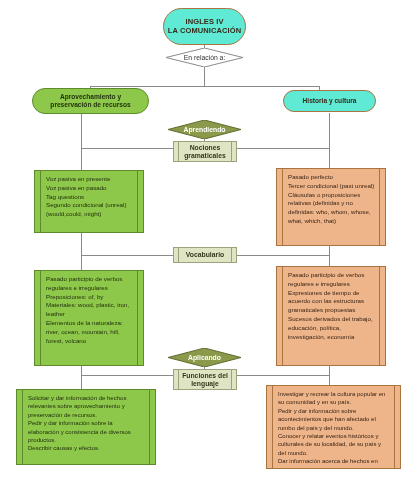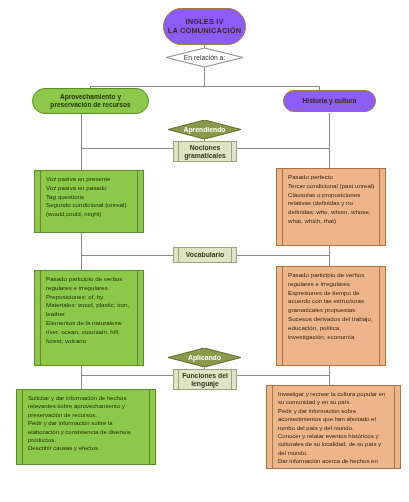--- a/index.html
+++ b/index.html
@@ -24,21 +24,21 @@
     position:absolute;
     border-radius:999px;
     box-sizing:border-box;
     display:flex;
     align-items:center;
     justify-content:center;
     text-align:center;
     line-height:1.15;
   }
   .pill-orange{
-    background:#8b5cf6;
+    background:#5eead4;
     border:1.3px solid #a8743f;
     color:#3a2a1a;
   }
   .pill-green{
     background:#8ec84a;
     border:1.3px solid #5d8a2a;
     color:#23320f;
   }
 
   

